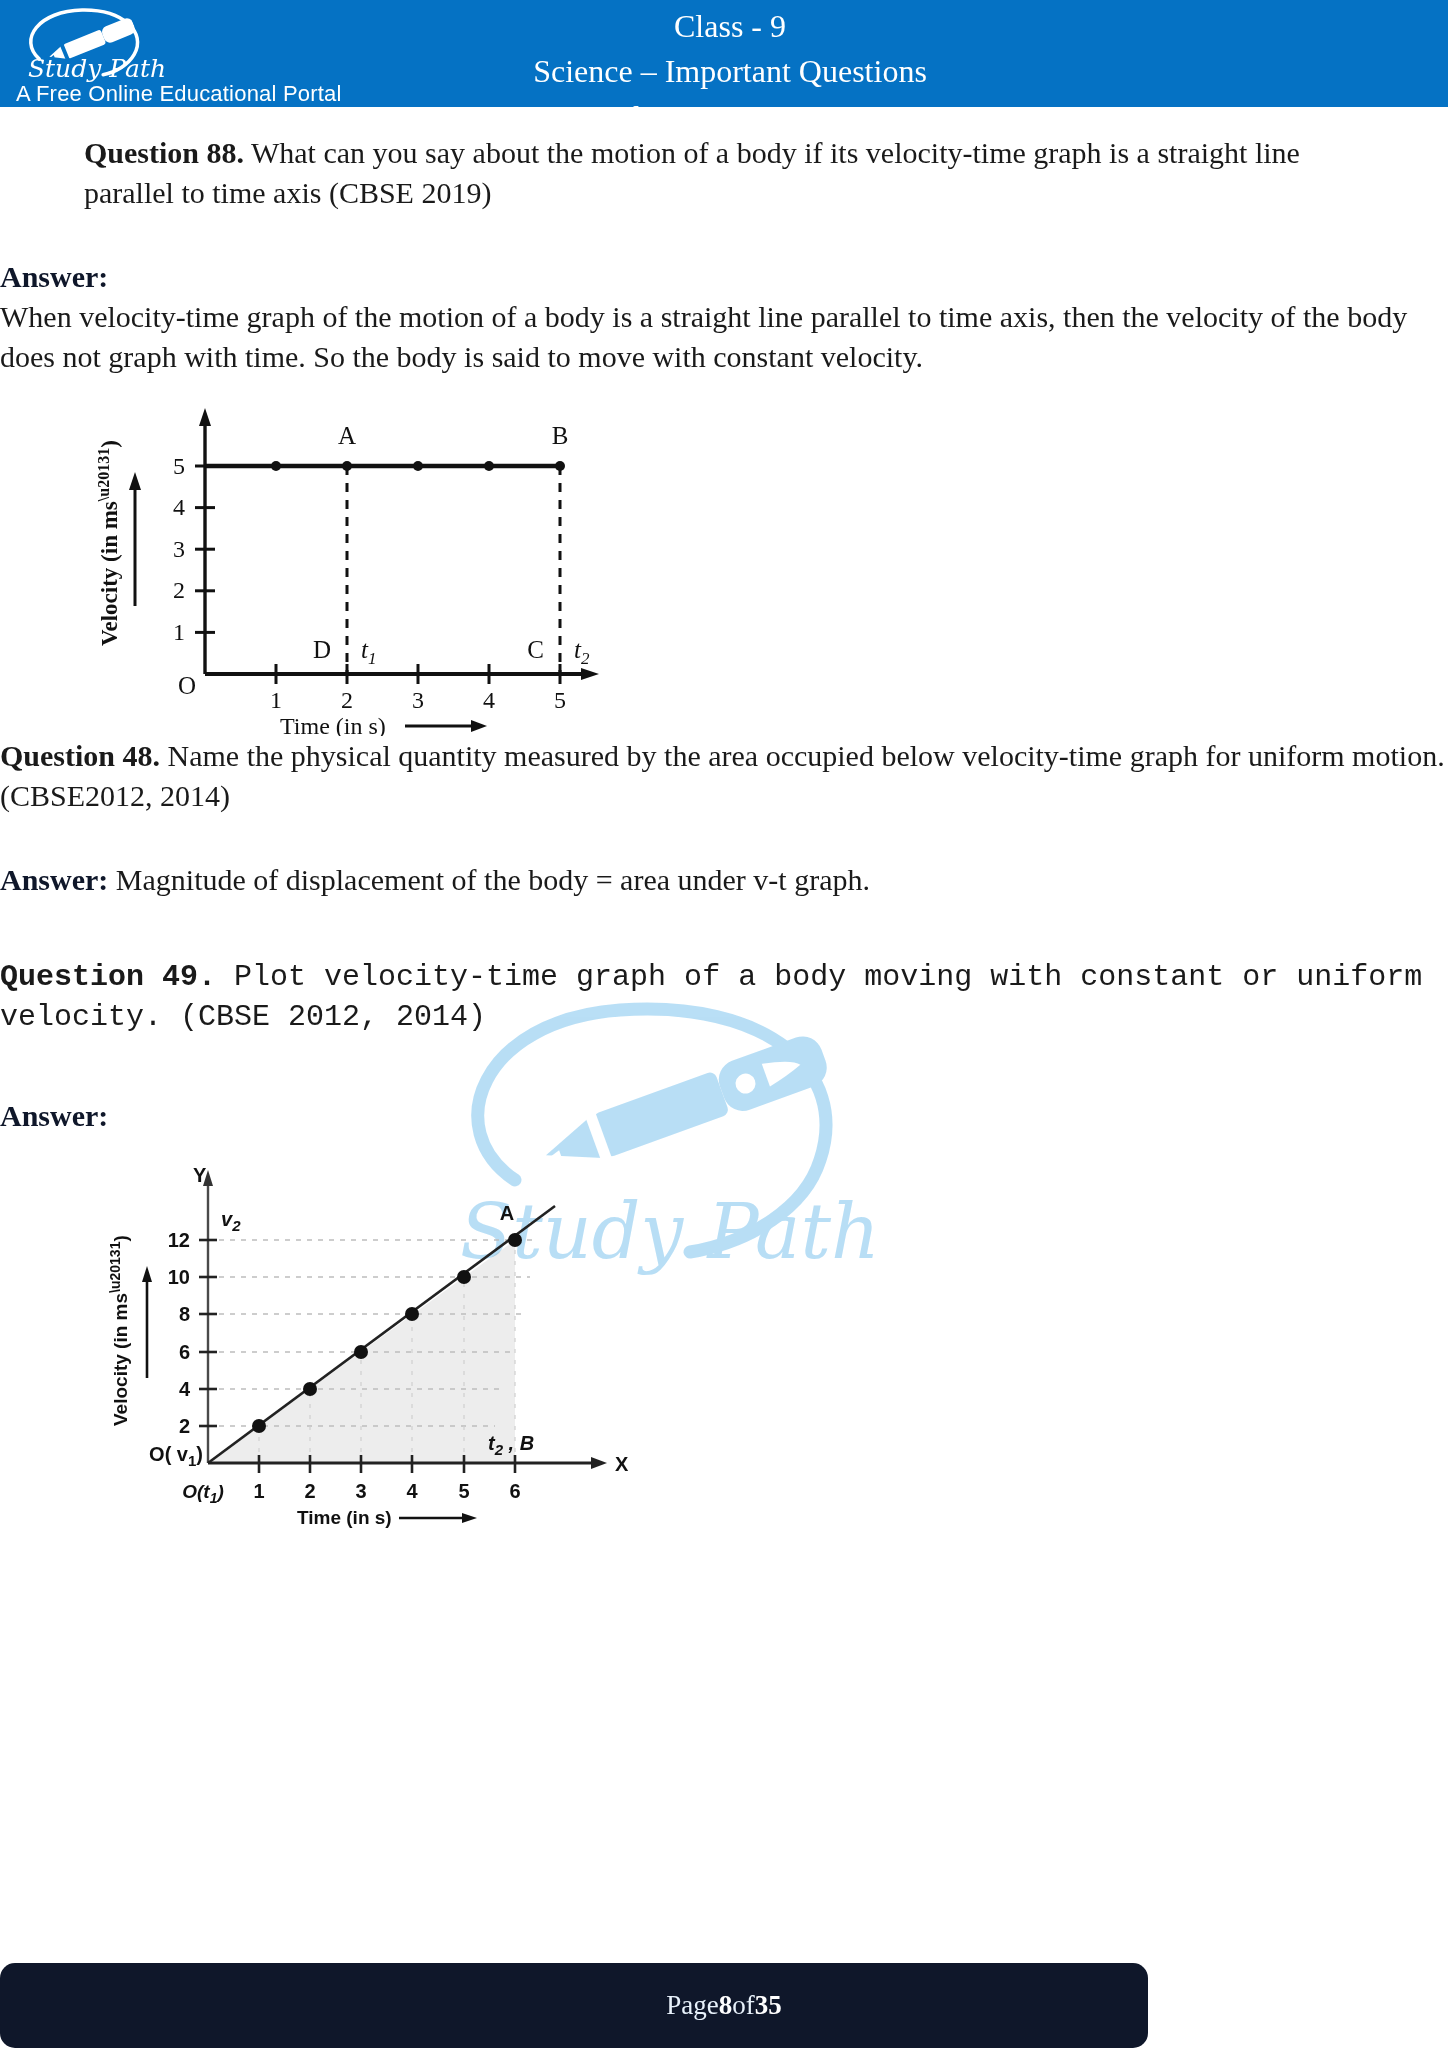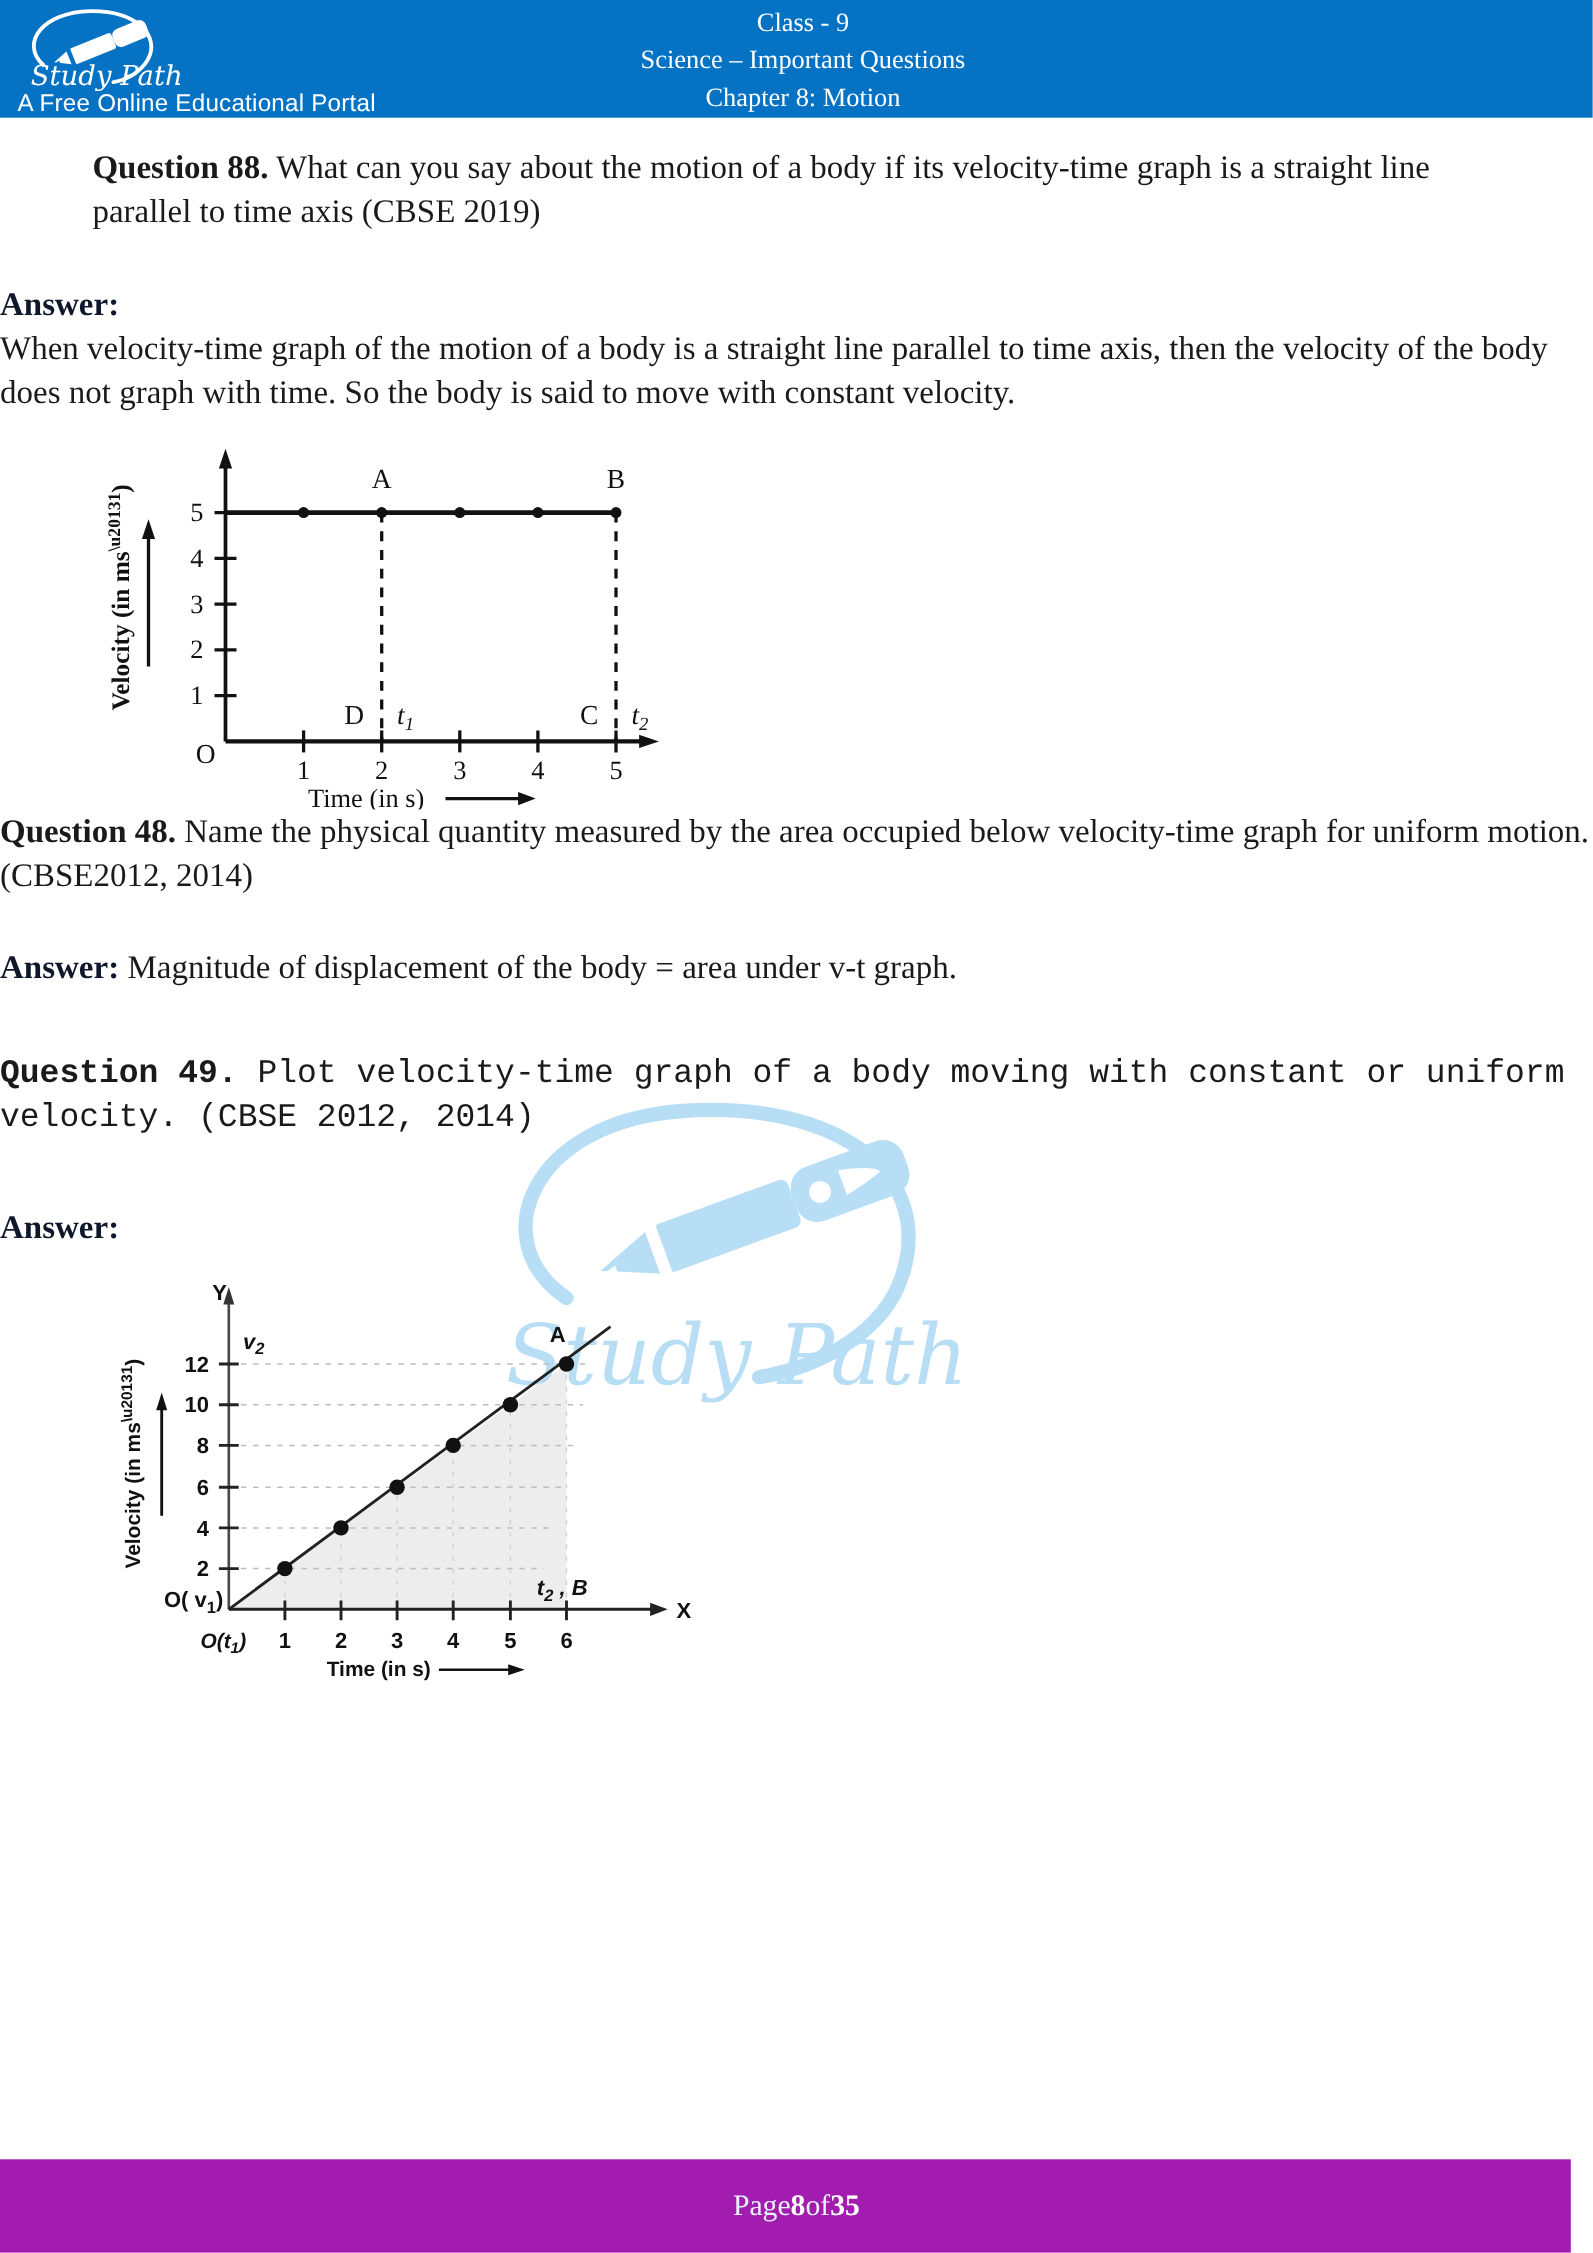--- a/index.html
+++ b/index.html
@@ -24,21 +24,21 @@
   .logo-mark{ position:absolute; left:8px; top:0px; width:140px; height:80px; }
   .logo-sub{
     position:absolute; left:8px; top:79px; width:300px;
     font-family:Liberation Sans, sans-serif;
     font-size:22px; letter-spacing:.2px; color:#ffffff; white-space:nowrap;
   }
   .head-center{
     position:absolute; left:380px; top:4px; width:700px;
     text-align:center; line-height:1.42;
   }
-  .head-center div{ font-size:24px; color:#ffffff; font-family:"Liberation Serif", serif; }
+  .head-center div{ font-size:32px; color:#ffffff; font-family:"Liberation Serif", serif; }
 
   
   .watermark{
     position:absolute; left:420px; top:980px; width:500px; height:320px;
     pointer-events:none; z-index:0;
   }
 
   
   .content{ position:absolute; left:0; top:107px; width:1448px; z-index:2; }
   .para{
@@ -50,22 +50,23 @@
   .ans{ color:#0f172a; font-weight:bold; }
   .spacer-s{ height:26px; }
   .spacer-m{ height:44px; }
   .spacer-l{ height:58px; }
 
   
   .fig{ position:relative; z-index:2; }
 
   
   .footer{
-    position:absolute; left:0; bottom:0; width:1428px; height:85px;
-    background:#a21caf;
+    position:absolute; left:0; bottom:0; width:1148px; height:85px;
+    background:#0f172a;
+    border-radius:15px;
   }
   .footer-inner{
     position:absolute; left:0; top:0; width:1448px; height:85px;
     display:flex; align-items:center; justify-content:center;
     color:#e8f2fb; font-size:27px; font-family:"Liberation Serif", serif;
   }
   .footer-inner b{ color:#ffffff; }
 </style>
 </head>
 <body>

